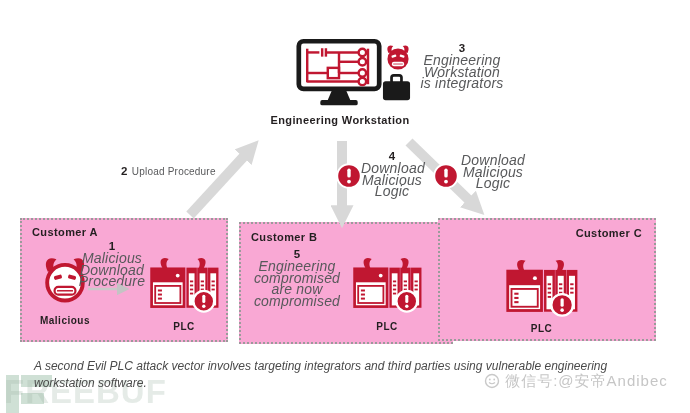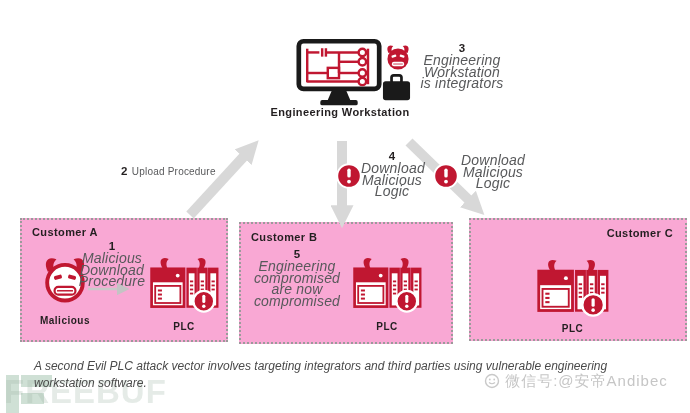--- a/index.html
+++ b/index.html
@@ -107,21 +107,21 @@
     <rect x="2" y="8" width="30" height="21" rx="3" fill="#1a1a1a"></rect>
   </svg>
 
   <div class="abs ctr z4" style="left:416px;top:42px;width:92px">
     <span class="num">3</span>
     <div class="sub">Engineering</div>
     <div class="sub">Workstation</div>
     <div class="sub">is integrators</div>
   </div>
 
-  <div class="abs ctr" style="left:250px;top:102px;width:180px">
+  <div class="abs ctr" style="left:250px;top:110px;width:180px">
     <span class="lbl">Engineering Workstation</span>
   </div>
 
   <svg class="abs" style="left:0;top:0;z-index:3;pointer-events:none" width="690" height="413" viewBox="0 0 690 413">
     <defs>
       <marker id="ah" viewBox="0 0 10 10" refX="2.5" refY="5" markerWidth="2.3" markerHeight="2.3" orient="auto" markerUnits="strokeWidth">
           <path d="M0,0 L10,5 L0,10 Z" fill="#d8d8d8"></path>
         </marker>
       <marker id="ah2" viewBox="0 0 10 10" refX="2.5" refY="5" markerWidth="5" markerHeight="5" orient="auto" markerUnits="strokeWidth">
           <path d="M0,0 L10,5 L0,10 Z" fill="#c4c4c4"></path>
@@ -195,21 +195,21 @@
       <div class="sub">compromised</div>
     </div>
     <svg class="abs" style="left:110px;top:32px" width="72" height="58" viewBox="0 0 80 64">
         <use href="#sym-plc"></use>
       </svg>
     <div class="abs ctr" style="left:110px;top:92px;width:72px">
       <span class="plc-lbl">PLC</span>
     </div>
   </div>
 
-  <div class="cust-box" style="left:469px;top:218px;width:214px;height:119px">
+  <div class="cust-box" style="left:438px;top:218px;width:214px;height:119px">
     <div class="lbl abs" style="right:12px;top:7px">Customer C</div>
     <svg class="abs" style="left:64px;top:38px" width="75" height="60" viewBox="0 0 80 64">
         <use href="#sym-plc"></use>
       </svg>
     <div class="abs ctr" style="left:64px;top:98px;width:75px">
       <span class="plc-lbl">PLC</span>
     </div>
   </div>
 
   <div class="abs caption" style="left:34px;top:358px;width:628px">A second Evil PLC attack vector involves targeting integrators and third parties using vulnerable engineering workstation software.</div>

